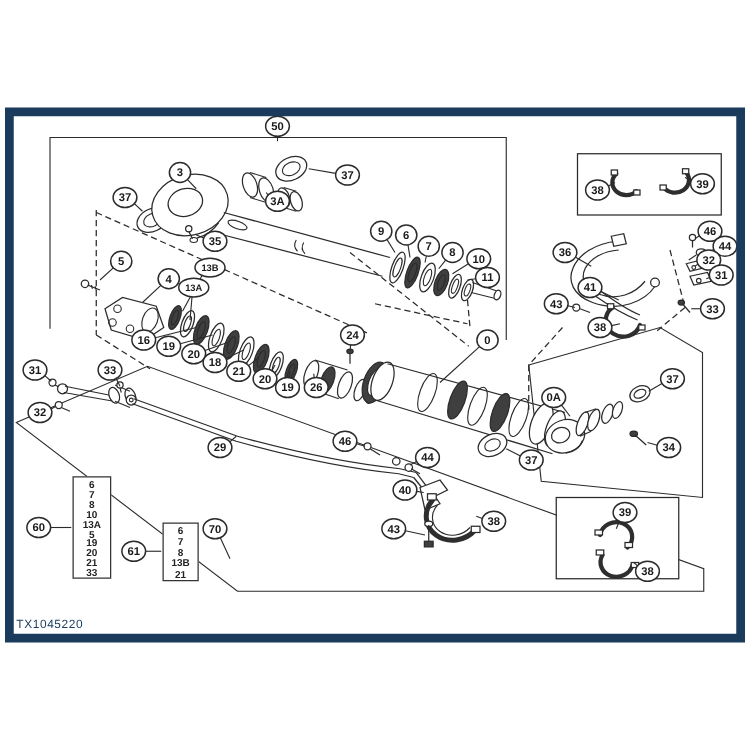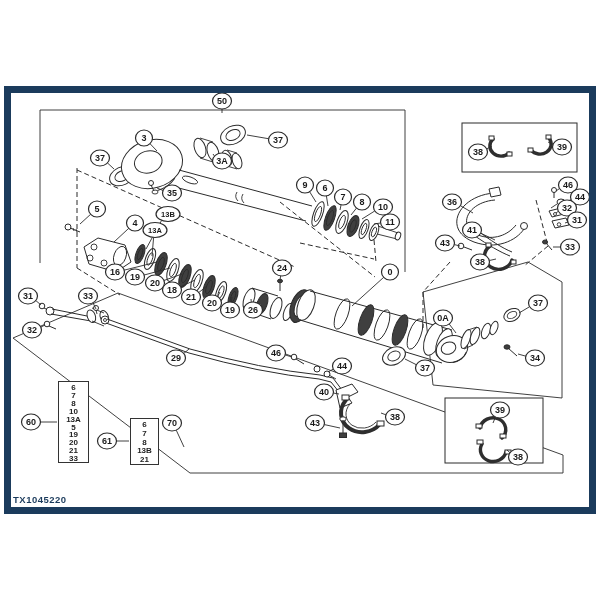--- a/index.html
+++ b/index.html
@@ -4,21 +4,21 @@
 <style>
   html,body{margin:0;padding:0;background:#ffffff;}
   .stage{position:relative;width:600px;height:528px;background:#ffffff;overflow:hidden;
          font-family:"Liberation Sans", sans-serif;}
   .art{position:absolute;left:0;top:0;width:600px;height:600px;}
   .frame{position:absolute;left:4px;top:86px;width:592px;height:428px;
          border:7px solid #1b3b5c;box-sizing:border-box;pointer-events:none;}
   .watermark{position:absolute;left:168px;top:240px;font-size:50px;font-weight:bold;
          letter-spacing:7px;color:#8fbcdc;opacity:.8;mix-blend-mode:multiply;
          white-space:nowrap;pointer-events:none;}
-  .footer-code{position:absolute;left:13px;top:494px;font-size:9.5px;font-weight:bold;
+  .footer-code{position:absolute;left:13px;top:494px;font-size:9.5px;font-weight:normal;
          color:#1b3b5c;letter-spacing:.5px;}
   .ref-table{position:absolute;border:1.2px solid #333;background:#fff;
          text-align:center;font-weight:bold;color:#222;box-sizing:border-box;}
   #table-60{left:58px;top:381px;width:31px;height:82px;font-size:8px;line-height:7.9px;padding-top:2px;}
   #table-61{left:130px;top:418px;width:29px;height:47px;font-size:8px;line-height:8.8px;padding-top:2px;}
   svg{overflow:visible;}
   .ln{stroke:#2b2b2b;stroke-width:1;fill:none;}
   .thin{stroke:#2b2b2b;stroke-width:.9;fill:none;}
   .dash{stroke:#2b2b2b;stroke-width:1;fill:none;stroke-dasharray:5 3;}
   .wfill{stroke:#2b2b2b;stroke-width:1;fill:#ffffff;}

